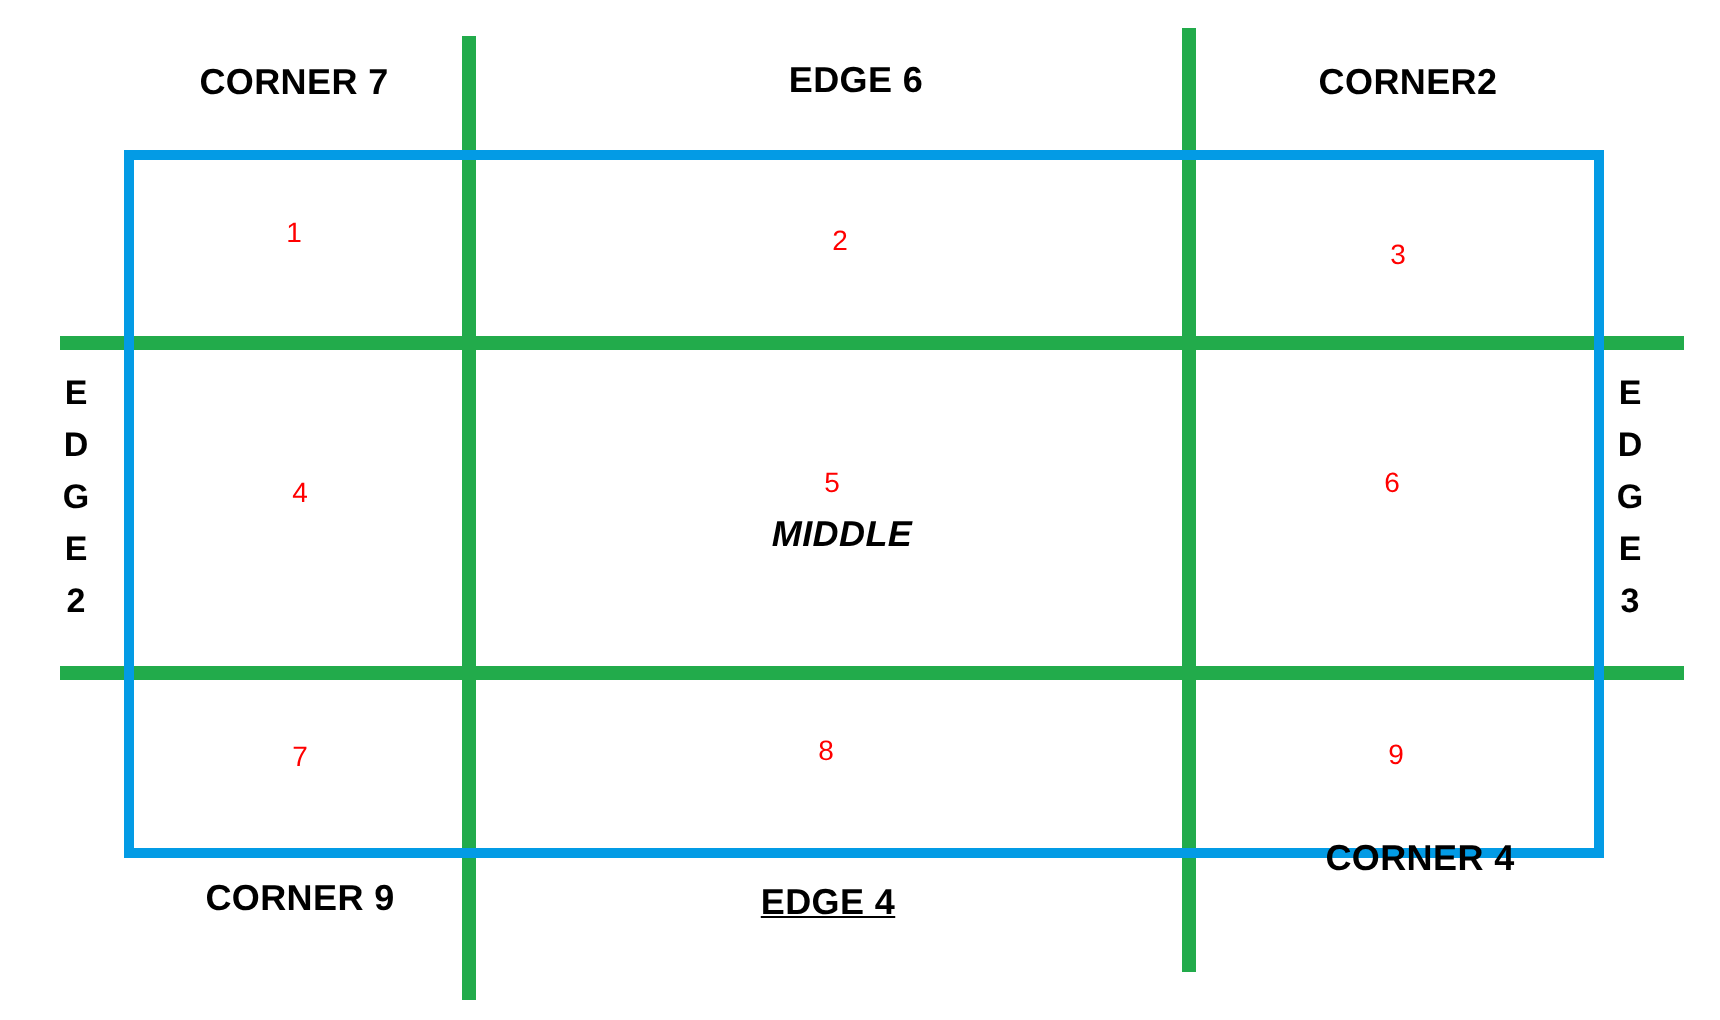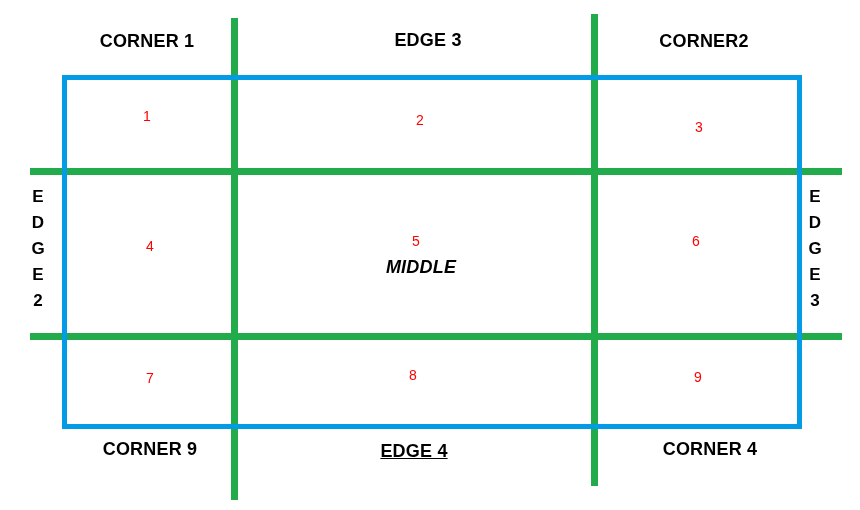--- a/index.html
+++ b/index.html
@@ -77,27 +77,27 @@
   <div class="vline" style="left:231px; top:18px; height:482px;"></div>
   <div class="vline" style="left:591px; top:14px; height:472px;"></div>
   <div class="hline" style="left:30px; top:168px; width:812px;"></div>
   <div class="hline" style="left:30px; top:333px; width:812px;"></div>
 
   <div class="rect-edge h" style="left:62px; top:75px; width:740px;"></div>
   <div class="rect-edge h" style="left:62px; top:424px; width:740px;"></div>
   <div class="rect-edge v" style="left:62px; top:75px; height:354px;"></div>
   <div class="rect-edge v" style="left:797px; top:75px; height:354px;"></div>
 
-  <div class="lbl center" style="left:147px; top:32px;">CORNER 1</div>
-  <div class="lbl center" style="left:428px; top:31px;">EDGE 3</div>
+  <div class="lbl center" style="left:147px; top:32px;">CORNER 7</div>
+  <div class="lbl center" style="left:428px; top:31px;">EDGE 6</div>
   <div class="lbl center" style="left:704px; top:32px;">CORNER2</div>
 
   <div class="lbl center" style="left:150px; top:440px;">CORNER 9</div>
   <div class="lbl center" style="left:414px; top:442px;text-decoration:underline;">EDGE 4</div>
-  <div class="lbl center" style="left:710px; top:440px;">CORNER 4</div>
+  <div class="lbl center" style="left:710px; top:420px;">CORNER 4</div>
 
   <div class="vert-lbl" style="left:29px; top:184px;">
     <span>E</span>
     <span>D</span>
     <span>G</span>
     <span>E</span>
     <span>2</span>
   </div>
 
   <div class="vert-lbl" style="left:806px; top:184px;">

